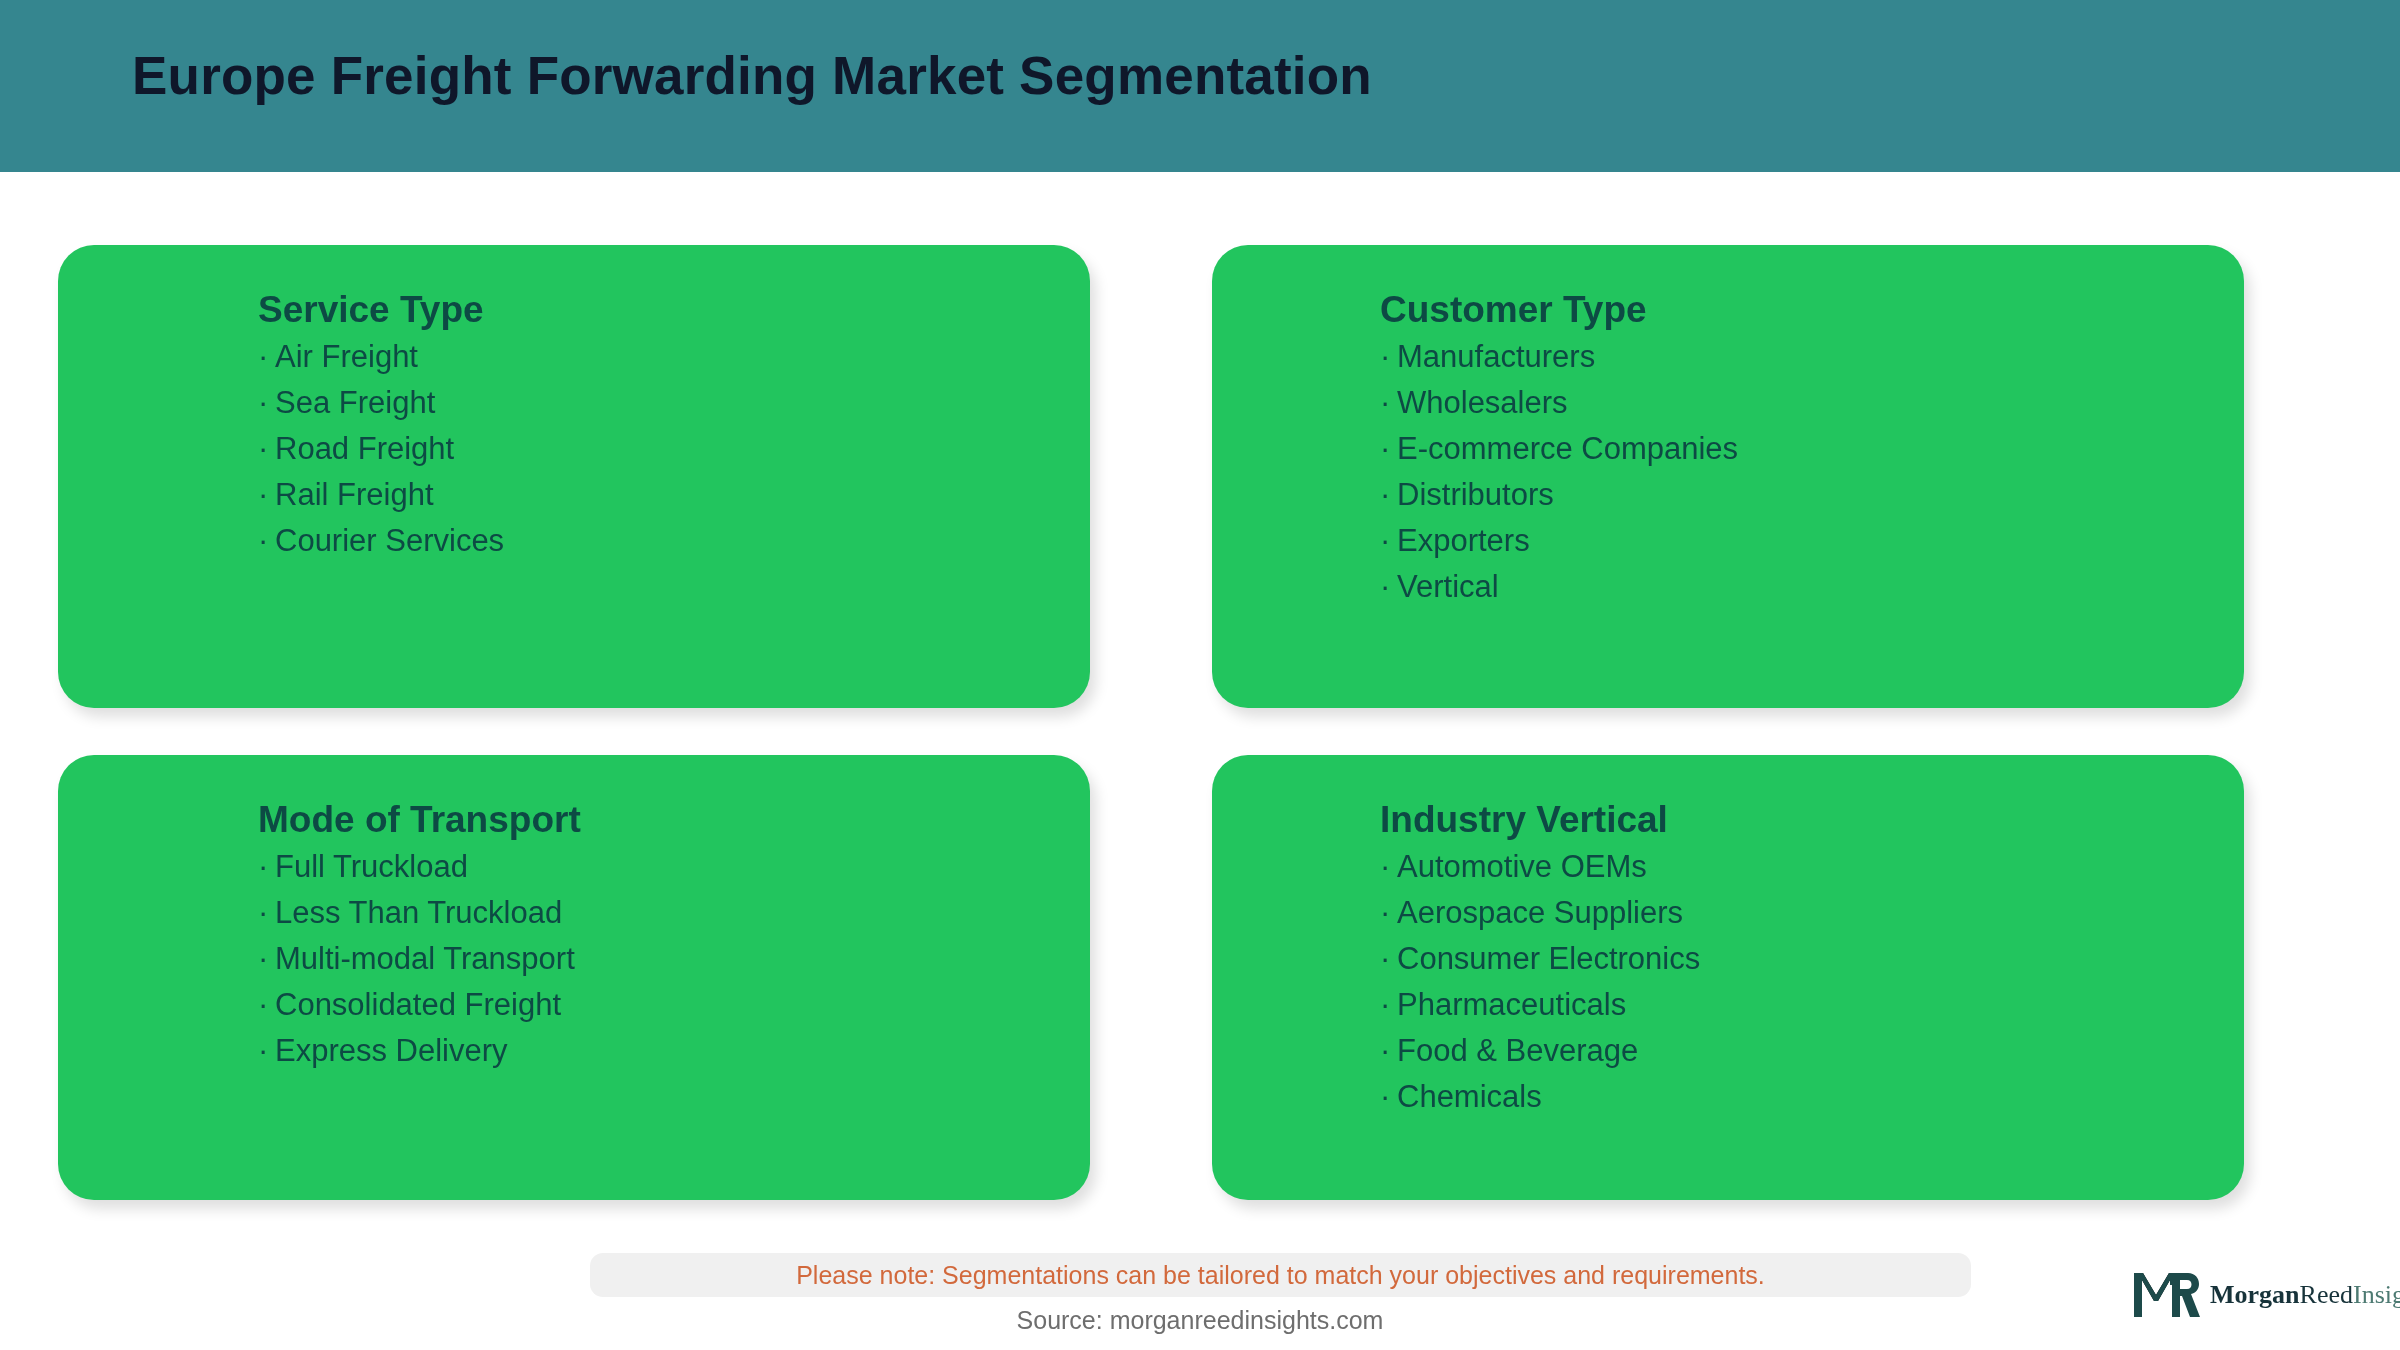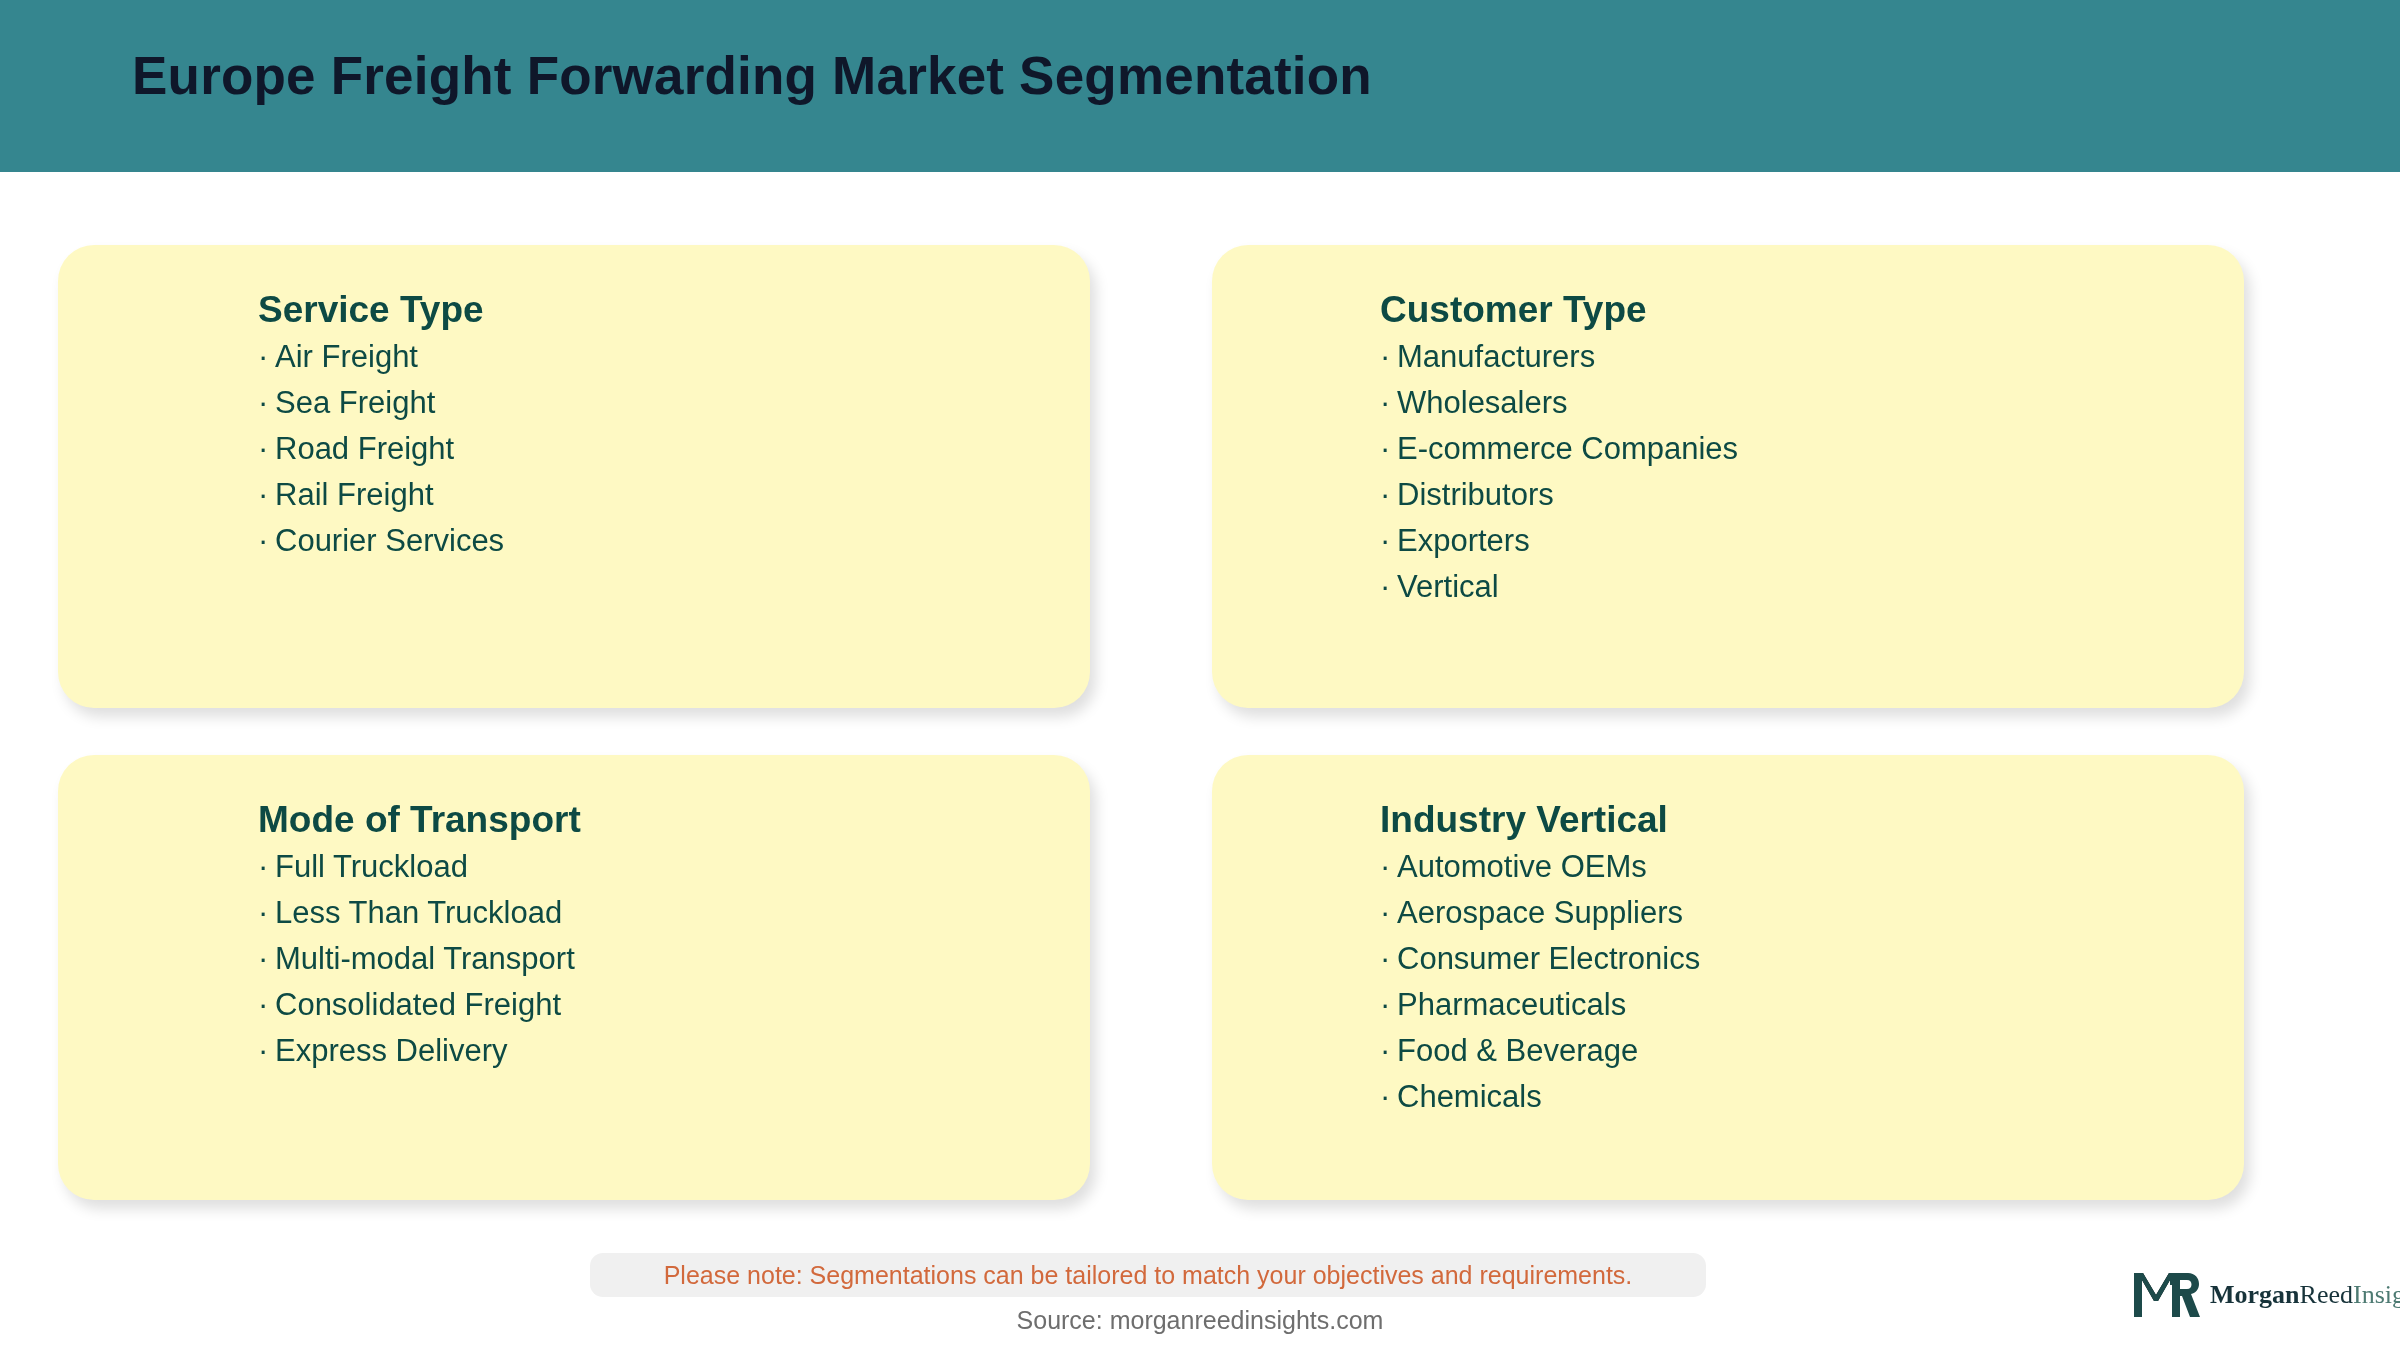--- a/index.html
+++ b/index.html
@@ -33,21 +33,21 @@
     font-weight: bold;
     color: #0f172a;
     letter-spacing: 0.2px;
     white-space: nowrap;
     line-height: 1.15;
   }
 
   
   .card {
     position: absolute;
-    background: #fef9c3;
+    background: #22c55e;
     border-radius: 36px;
     box-shadow: 6px 9px 14px rgba(0,0,0,0.13);
     box-sizing: border-box;
     overflow: hidden;
   }
   .card-inner {
     padding-left: 200px;
     padding-top: 42px;
   }
   .card.right .card-inner {
@@ -85,21 +85,21 @@
   #card-service-type   { left: 58px;   top: 245px;  width: 1032px; height: 463px; }
   #card-customer-type  { left: 1212px; top: 245px;  width: 1032px; height: 463px; }
   #card-mode-transport { left: 58px;   top: 755px;  width: 1032px; height: 445px; }
   #card-industry-vertical { left: 1212px; top: 755px; width: 1032px; height: 445px; }
 
   
   .note-box {
     position: absolute;
     left: 590px;
     top: 1253px;
-    width: 1116px;
+    width: 1381px;
     height: 44px;
     background: #f0f0f0;
     border-radius: 13px;
     display: flex;
     align-items: center;
     justify-content: center;
     box-sizing: border-box;
   }
   .note-text {
     font-size: 25px;

